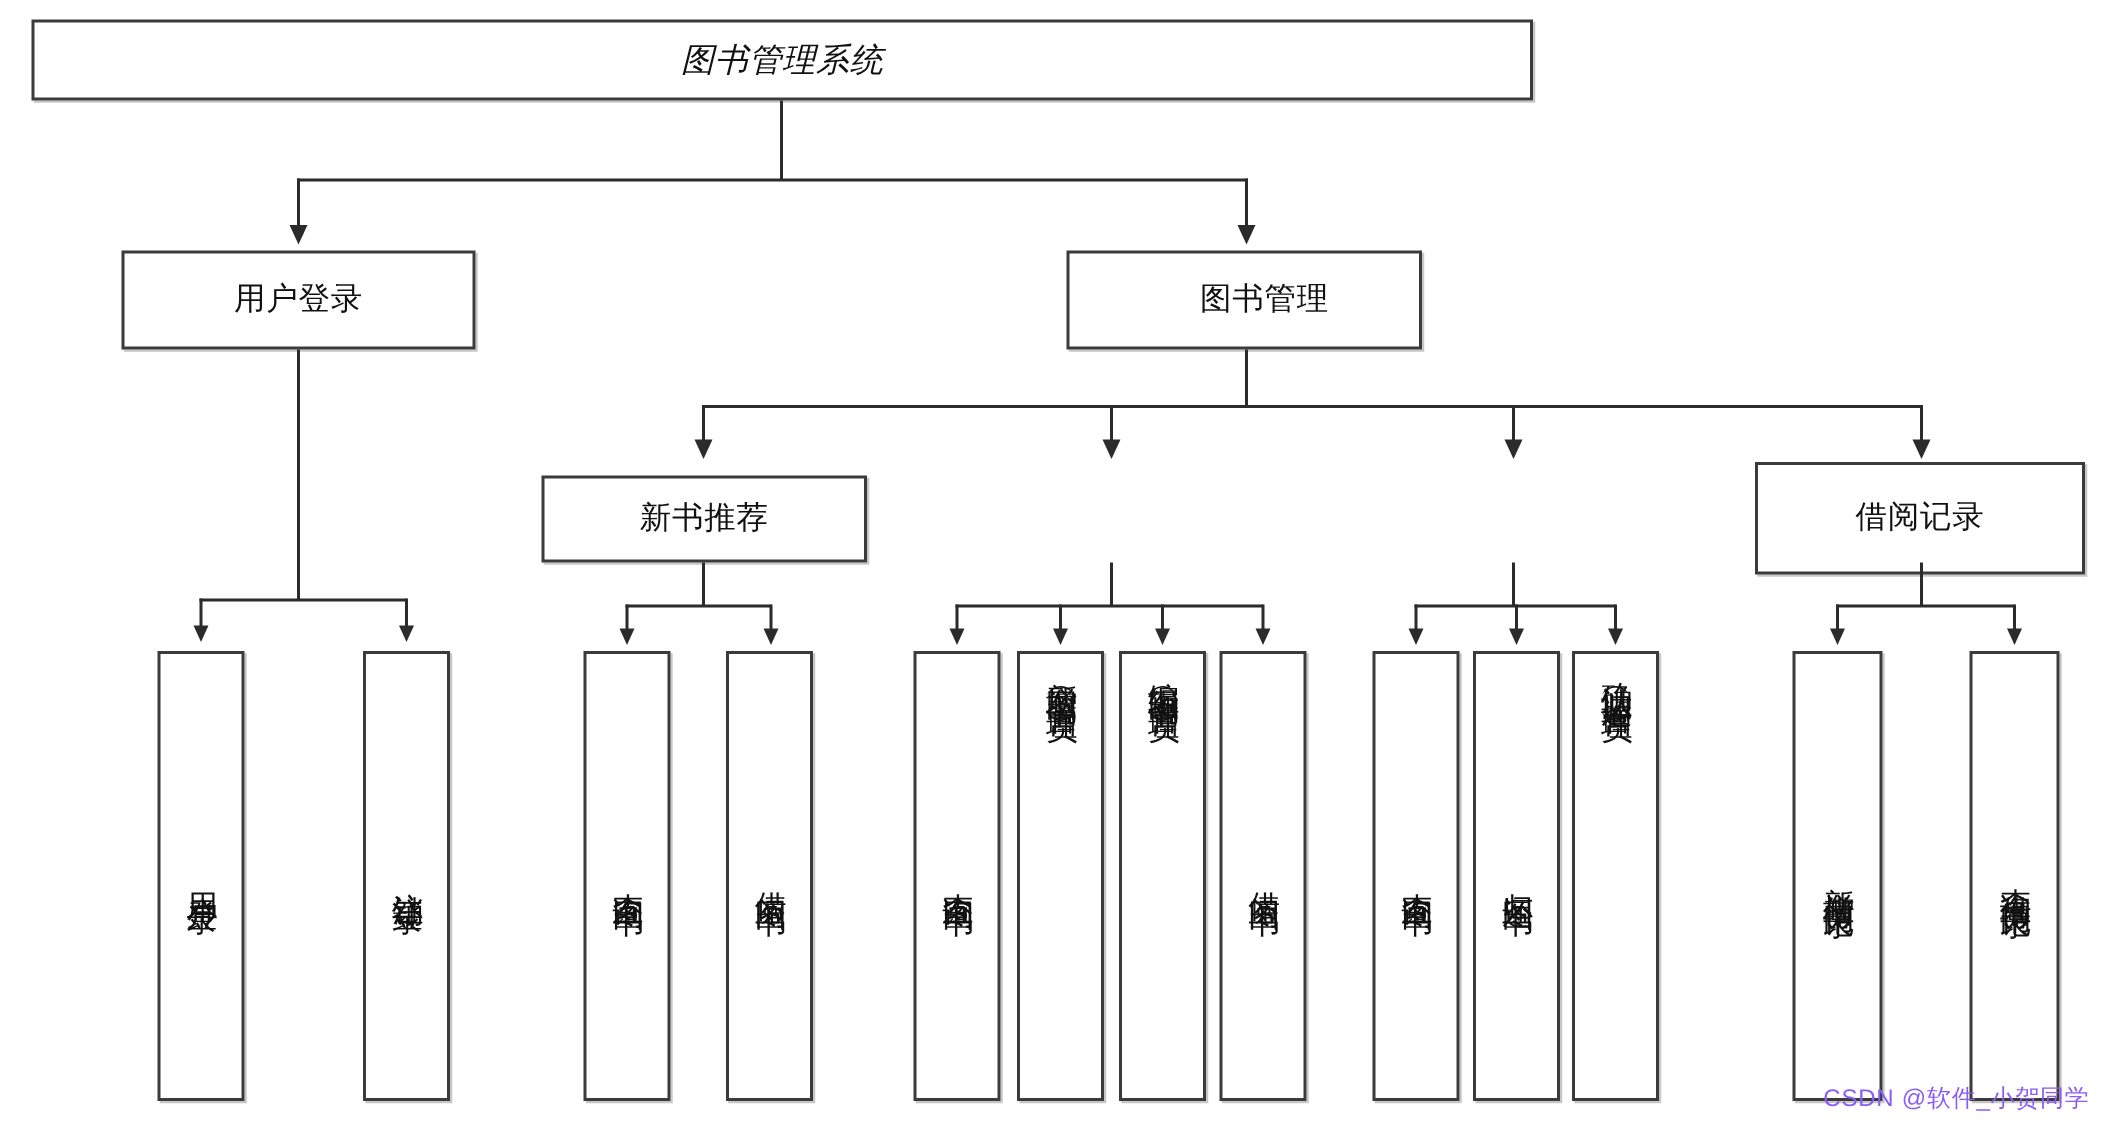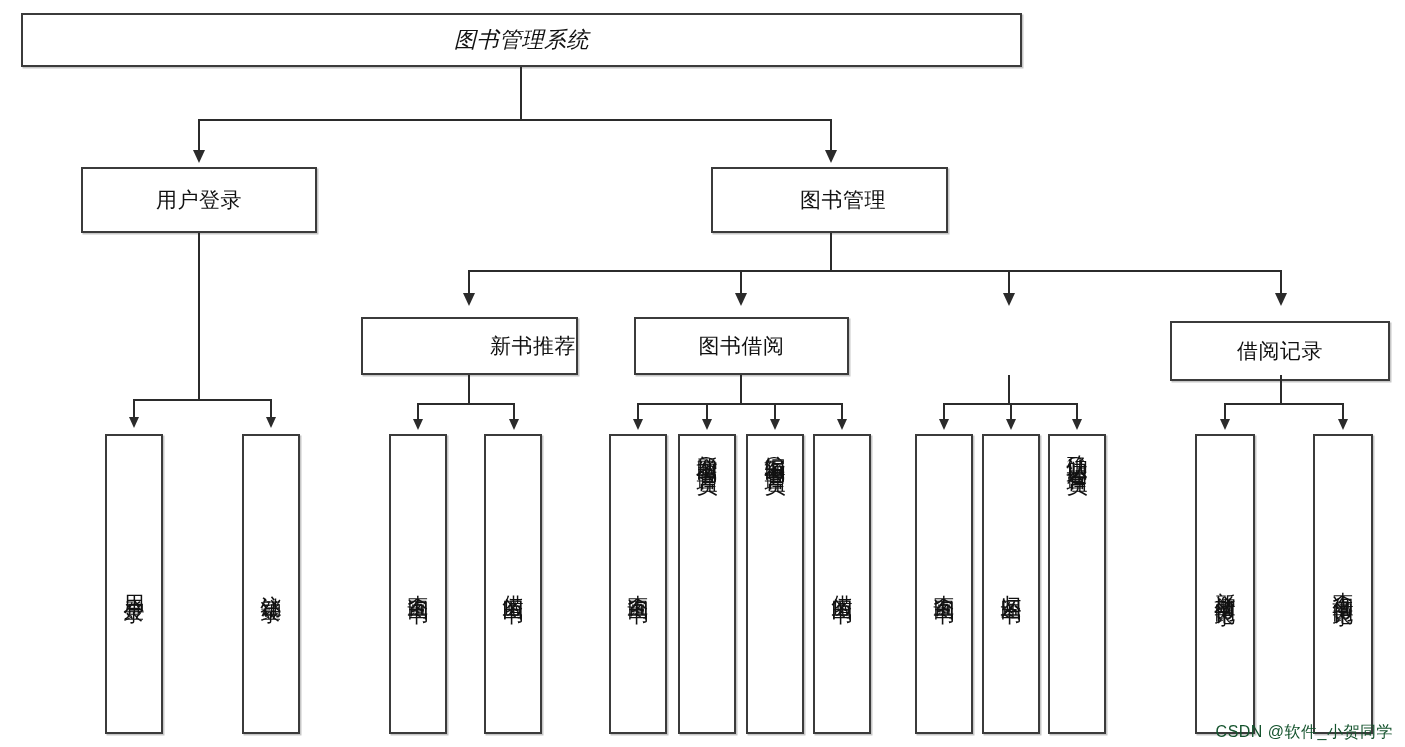--- a/index.html
+++ b/index.html
@@ -68,21 +68,21 @@
     border-left:5px solid transparent;
     border-right:5px solid transparent;
     border-top:11px solid #2b2b2b;
   }
   
   #watermark{
     position:absolute;
     right:12px;
     bottom:4px;
     font-size:16px;
-    color:#14532d;
+    color:#8b5cf6;
     letter-spacing:0.5px;
     user-select:none;
     white-space:nowrap;
     margin-top:46px;
   }
 </style>
 </head>
 <body>
 
 <div id="canvas">
@@ -120,27 +120,24 @@
   <div class="hline" style="left:468px;top:270px;width:814px;"></div>
   <div class="vline" style="left:468px;top:270px;height:25px;"></div>
   <div class="arrow" style="left:463px;top:293px;"></div>
   <div class="vline" style="left:740px;top:270px;height:25px;"></div>
   <div class="arrow" style="left:735px;top:293px;"></div>
   <div class="vline" style="left:1008px;top:270px;height:25px;"></div>
   <div class="arrow" style="left:1003px;top:293px;"></div>
   <div class="vline" style="left:1280px;top:270px;height:25px;"></div>
   <div class="arrow" style="left:1275px;top:293px;"></div>
 
-  <div class="node" style="left:361px;top:317px;width:217px;height:58px;justify-content:flex-end;">
+  <div class="node" style="left:361px;top:317px;width:217px;height:58px;">
     <span class="lbl">新书推荐</span>
   </div>
-  <div class="node" style="left:634px;top:317px;width:215px;height:58px;">
-    <span class="lbl">图书借阅</span>
-  </div>
-  <div class="node" style="left:1170px;top:321px;width:220px;height:60px;">
+  <div class="node" style="left:1170px;top:308px;width:220px;height:75px;">
     <span class="lbl">借阅记录</span>
   </div>
 
   <div class="vline" style="left:468px;top:375px;height:29px;"></div>
   <div class="hline" style="left:417px;top:403px;width:97px;"></div>
   <div class="vline" style="left:417px;top:403px;height:17px;"></div>
   <div class="arrow small" style="left:413px;top:419px;"></div>
   <div class="vline" style="left:513px;top:403px;height:17px;"></div>
   <div class="arrow small" style="left:509px;top:419px;"></div>
 

